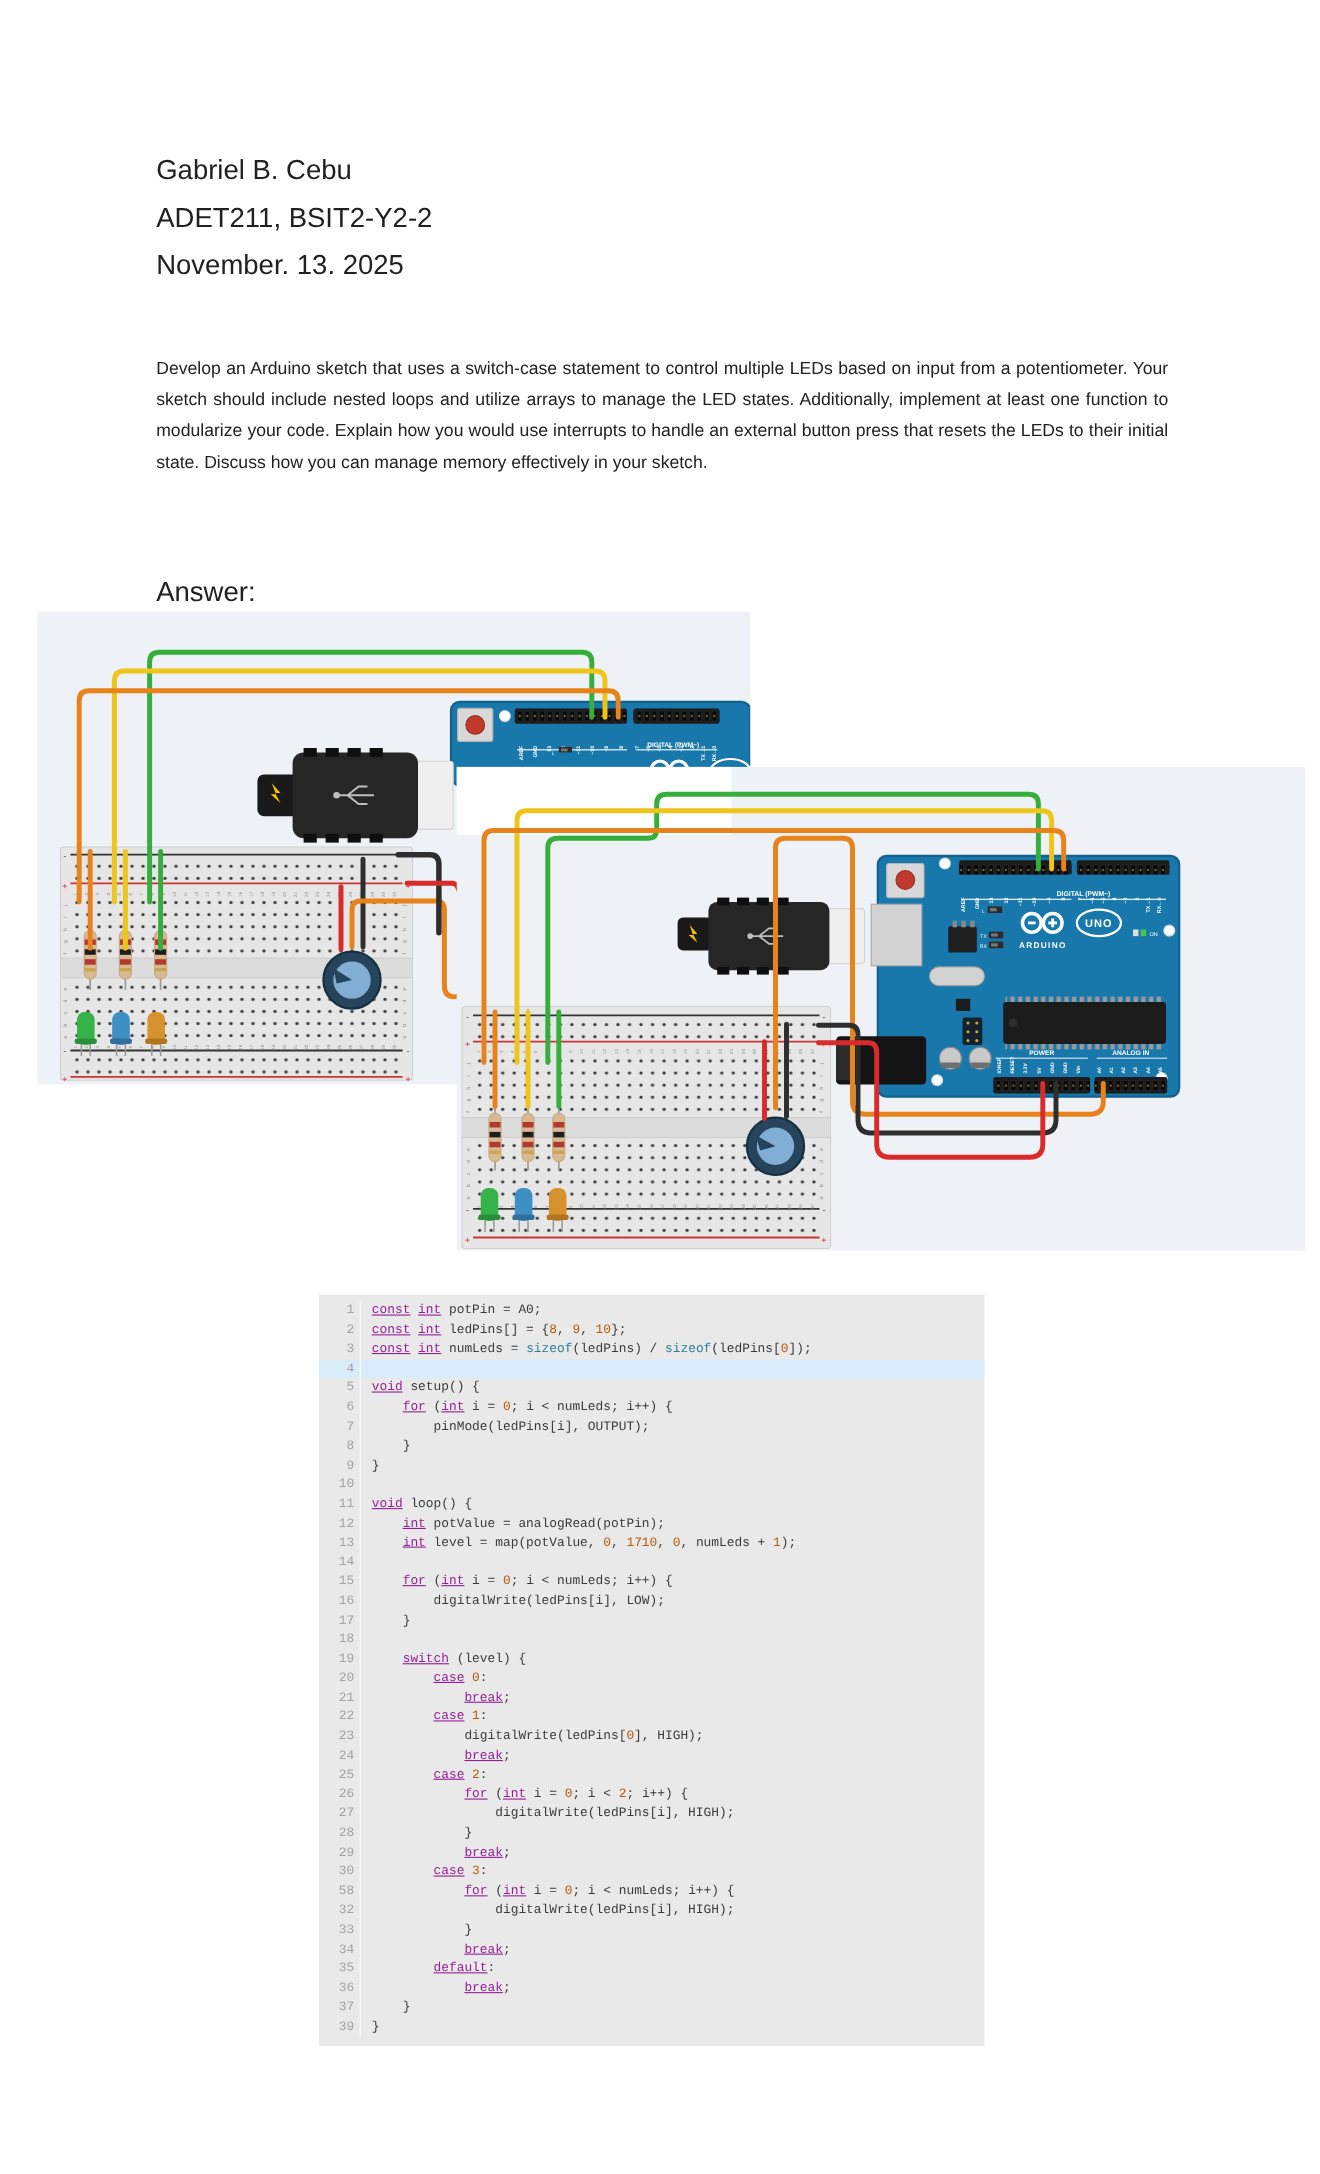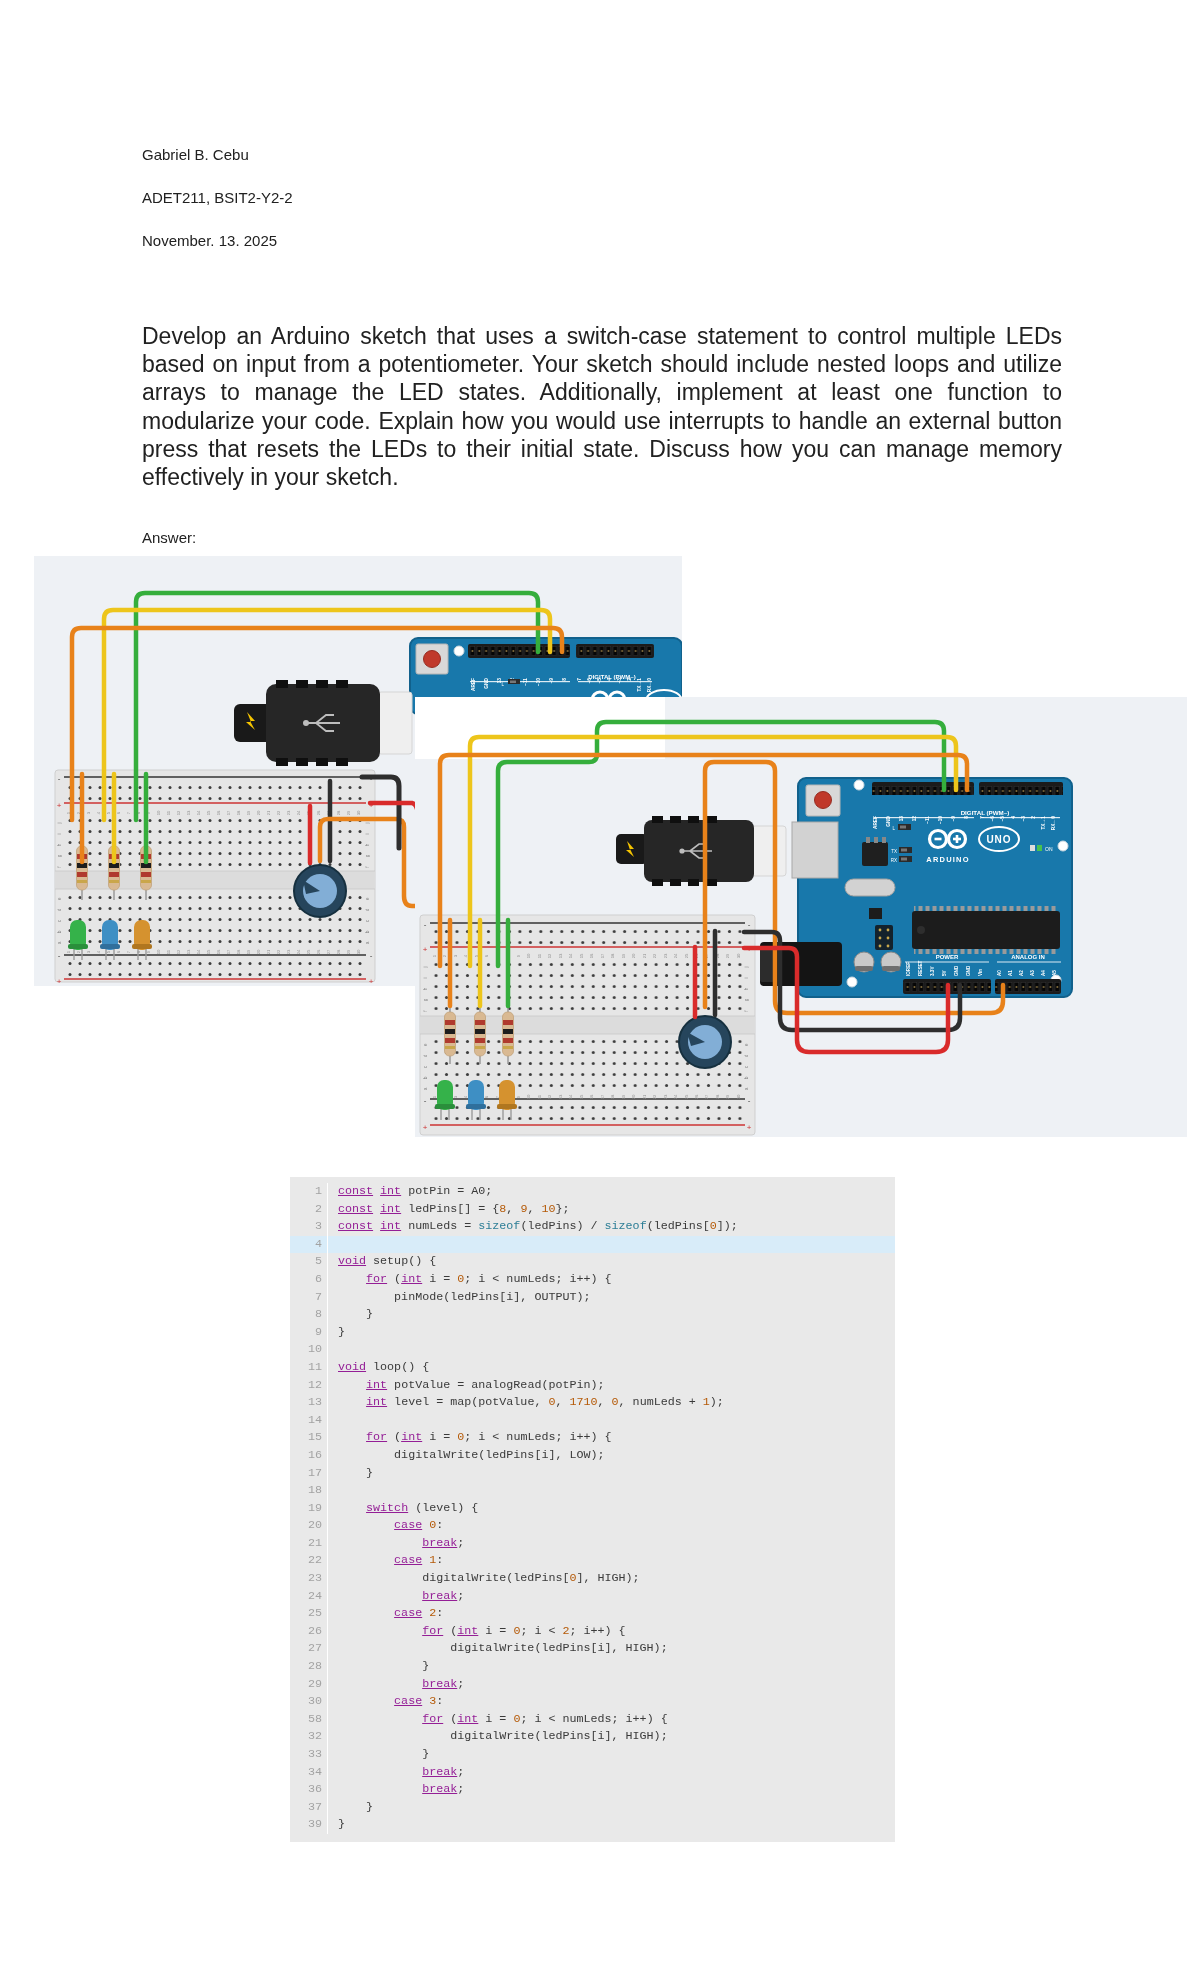--- a/index.html
+++ b/index.html
@@ -1,20 +1,20 @@
 <!DOCTYPE html>
 <html><head>
 <meta charset="utf-8">
 <style>
   html,body{margin:0;padding:0;}
   body{width:1200px;height:1976px;position:relative;background:#ffffff;
        font-family:"Liberation Sans",sans-serif;color:#212121;}
   .abs{position:absolute;}
-  .docline{left:142px;width:930px;font-size:15px;line-height:28px;}
-  #question{left:142px;top:322px;width:920px;font-size:23px;line-height:28.2px;
+  .docline{left:142px;width:930px;font-size:25px;line-height:28px;}
+  #question{left:142px;top:322px;width:920px;font-size:16px;line-height:28.2px;
             text-align:justify;}
   #figure{left:0;top:550px;width:1200px;height:600px;}
   
   #codeblock{left:290px;top:1177px;width:605px;background:#e9e9e9;
              font-family:"Liberation Mono","DejaVu Sans Mono",monospace;
              font-size:11.7px;line-height:17.6px;padding:6px 0 8px 0;}
   .crow{display:flex;white-space:pre;}
   .crow.hl{background:#d8ecf9;}
   .ln{width:32px;flex:0 0 32px;text-align:right;padding-right:5px;
       color:#a3a3a3;border-right:1px solid #ffffff;user-select:none;}
@@ -618,16 +618,17 @@
     <div class="crow"><span class="ln">25</span><span class="src">        <span class="k">case</span> <span class="n">2</span>:</span></div>
     <div class="crow"><span class="ln">26</span><span class="src">            <span class="k">for</span> (<span class="k">int</span> i = <span class="n">0</span>; i &lt; <span class="n">2</span>; i++) {</span></div>
     <div class="crow"><span class="ln">27</span><span class="src">                digitalWrite(ledPins[i], HIGH);</span></div>
     <div class="crow"><span class="ln">28</span><span class="src">            }</span></div>
     <div class="crow"><span class="ln">29</span><span class="src">            <span class="k">break</span>;</span></div>
     <div class="crow"><span class="ln">30</span><span class="src">        <span class="k">case</span> <span class="n">3</span>:</span></div>
     <div class="crow"><span class="ln">58</span><span class="src">            <span class="k">for</span> (<span class="k">int</span> i = <span class="n">0</span>; i &lt; numLeds; i++) {</span></div>
     <div class="crow"><span class="ln">32</span><span class="src">                digitalWrite(ledPins[i], HIGH);</span></div>
     <div class="crow"><span class="ln">33</span><span class="src">            }</span></div>
     <div class="crow"><span class="ln">34</span><span class="src">            <span class="k">break</span>;</span></div>
+    <div class="crow"><span class="ln">35</span><span class="src">        <span class="k">default</span>:</span></div>
     <div class="crow"><span class="ln">36</span><span class="src">            <span class="k">break</span>;</span></div>
     <div class="crow"><span class="ln">37</span><span class="src">    }</span></div>
     <div class="crow"><span class="ln">39</span><span class="src">}</span></div>
   </div>
 
 </body></html>

